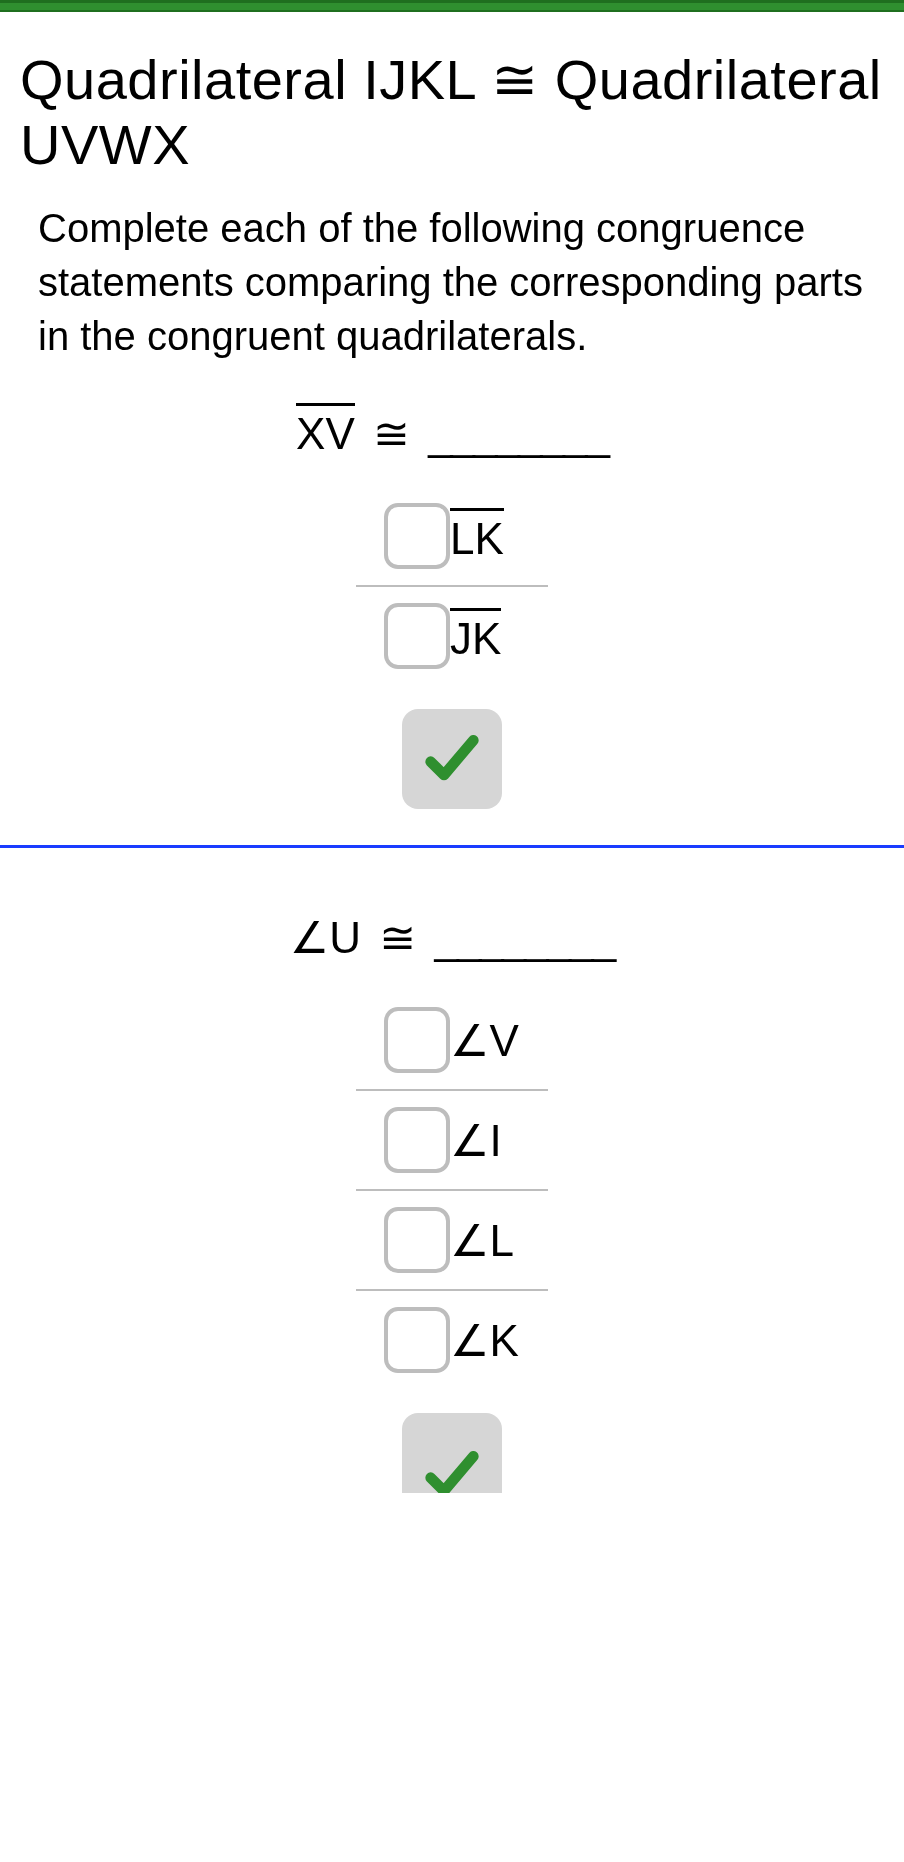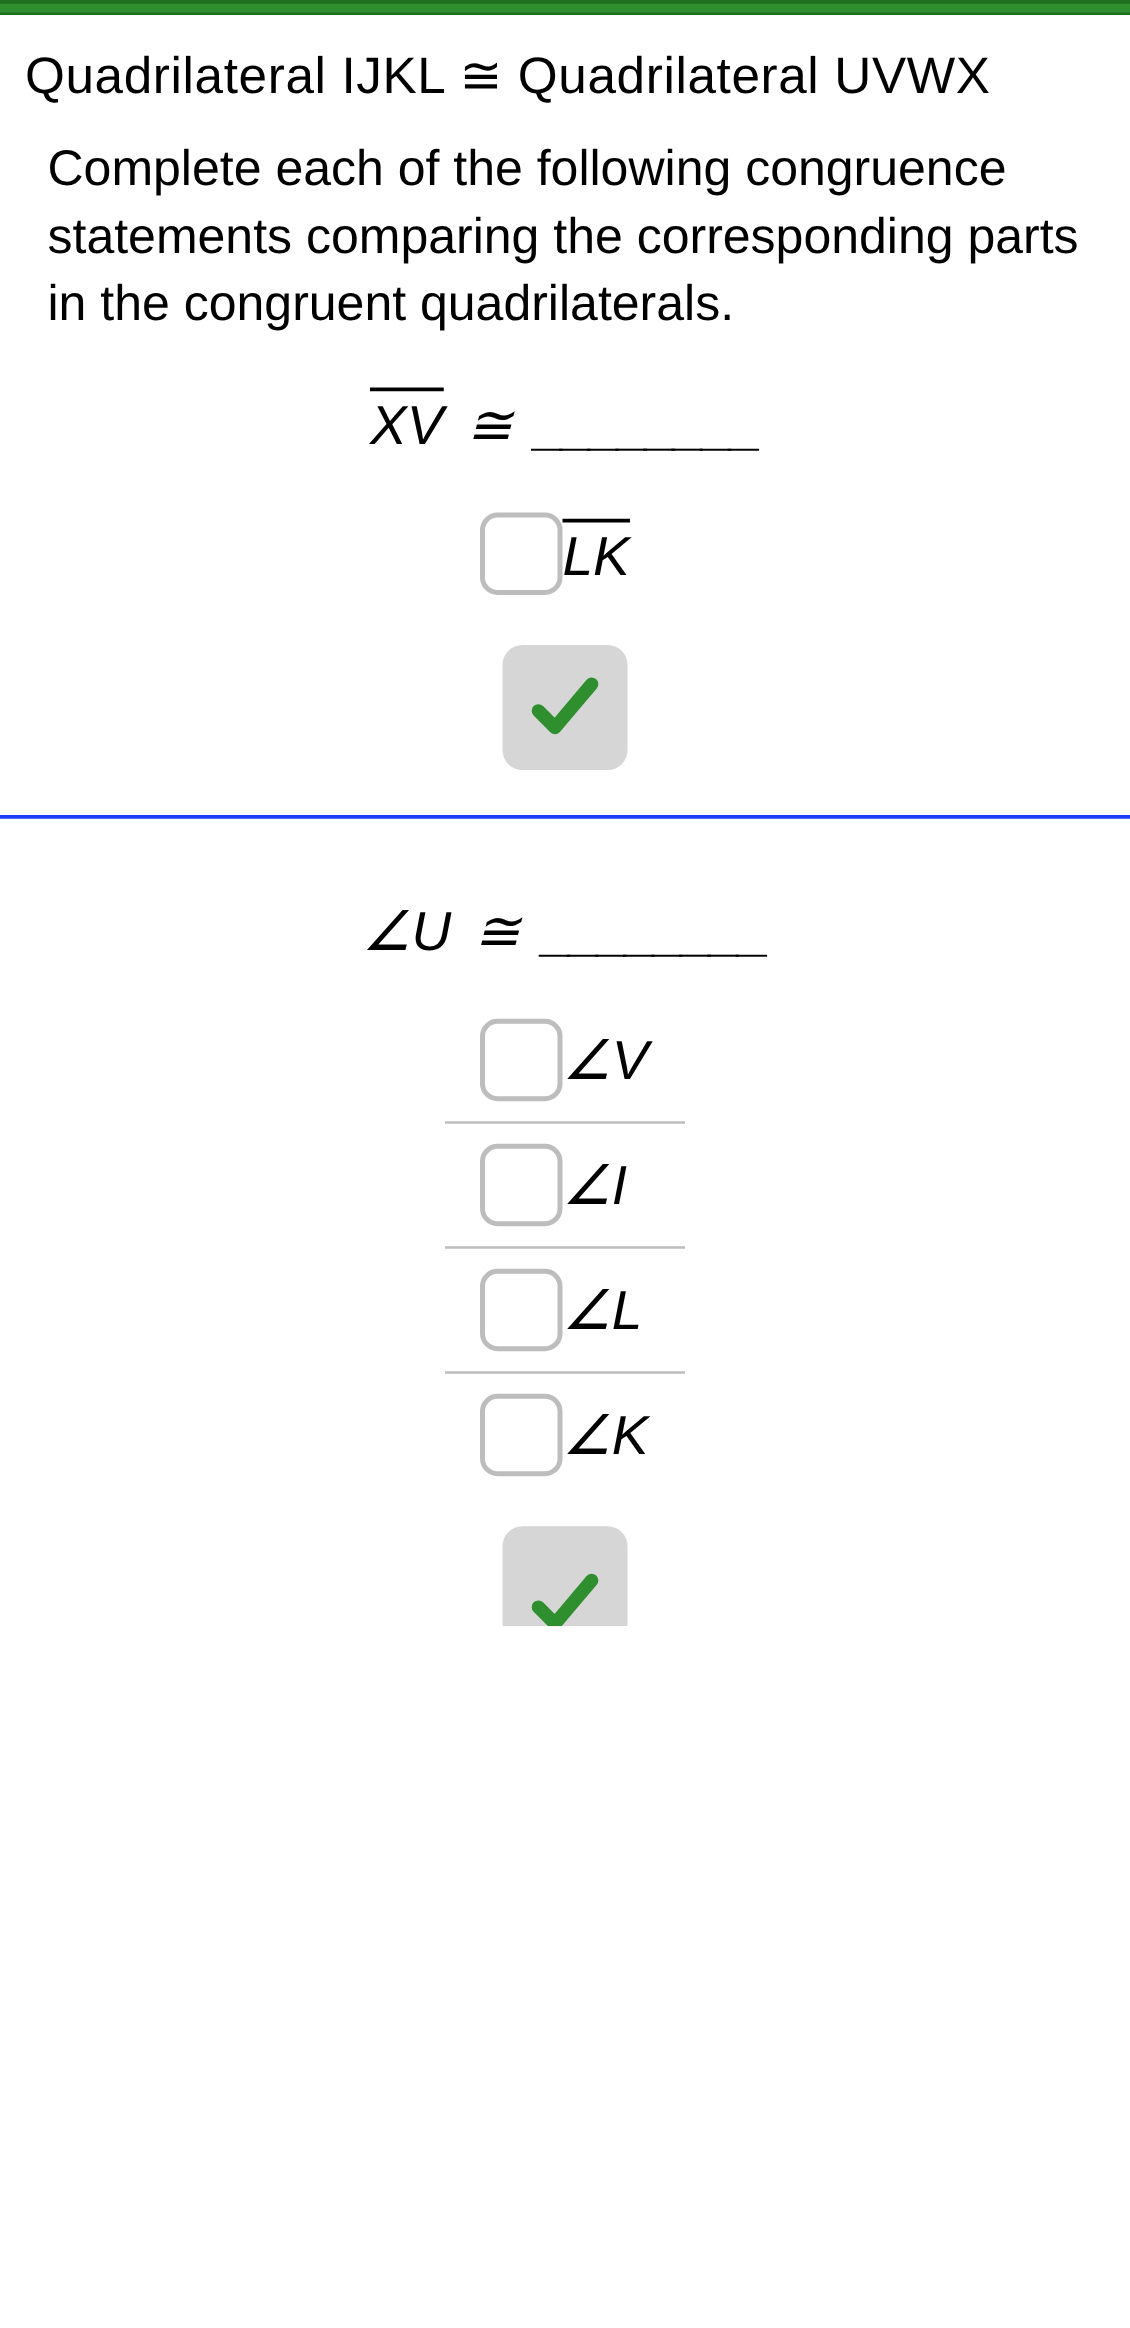--- a/index.html
+++ b/index.html
@@ -1,21 +1,21 @@
 <!DOCTYPE html>
 <html><head>
 <meta charset="utf-8">
 <style>
   * { box-sizing: border-box; margin: 0; padding: 0; }
   html, body { width: 904px; font-family: Arial, Helvetica, sans-serif; background: #fff; }
   .topbar { height: 12px; background: #2f8f2f; border-top: 3px solid #1f6f1f; border-bottom: 2px solid #1f6f1f; }
   .content { padding: 24px 20px 0 20px; }
-  .title { font-size: 41px; letter-spacing: 0.5px; margin-bottom: 24px; }
+  .title { font-size: 56px; letter-spacing: 0.5px; margin-bottom: 24px; margin-top: 11px; }
   .instructions { font-size: 40px; line-height: 1.35; padding: 0 18px 40px 18px; }
-  .question-block { text-align: center; font-style: italic; }
+  .question-block { text-align: center; }
   .prompt { font-size: 44px; display: inline-block; margin-bottom: 28px; }
   .seg { display: inline-block; position: relative; padding-top: 6px; }
   .seg::before { content: ""; position: absolute; top: 0; left: 0; right: 0; height: 3px; background: #000; }
   .cong { font-size: 44px; margin: 0 6px; }
   .blank { display: inline-block; letter-spacing: -2px; }
   .options { display: inline-block; }
   .option-row { display: flex; align-items: center; justify-content: flex-end; padding: 16px 28px; }
   .option-row + .option-row { border-top: 2px solid #bdbdbd; }
   .cb { width: 66px; height: 66px; border: 4px solid #bdbdbd; border-radius: 14px; background: #fff; flex-shrink: 0; }
   .opt-label { font-size: 44px; text-align: left; min-width: 70px; }
@@ -42,20 +42,24 @@
     <div class="prompt">
       <span class="seg">XV</span>
       <span class="cong">≅</span>
       <span class="blank">________</span>
     </div>
     <br>
     <div class="options">
       <div class="option-row">
         <div class="cb"></div>
         <div class="opt-label"><span class="seg">LK</span></div>
+      </div>
+      <div class="option-row">
+        <div class="cb"></div>
+        <div class="opt-label"><span class="seg">JK</span></div>
       </div>
     </div>
 
     <div class="submit-wrap">
       <div class="submit-btn">
         <svg viewBox="0 0 24 24">
           <path d="M4 13 L9 18 L20 5" stroke="#2f8f2f" stroke-width="4" fill="none" stroke-linecap="round" stroke-linejoin="round"></path>
         </svg>
       </div>
     </div>

